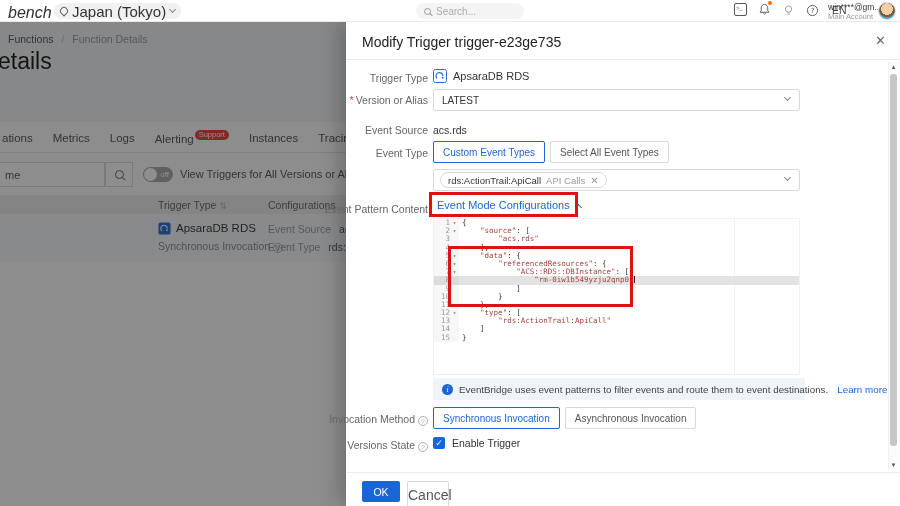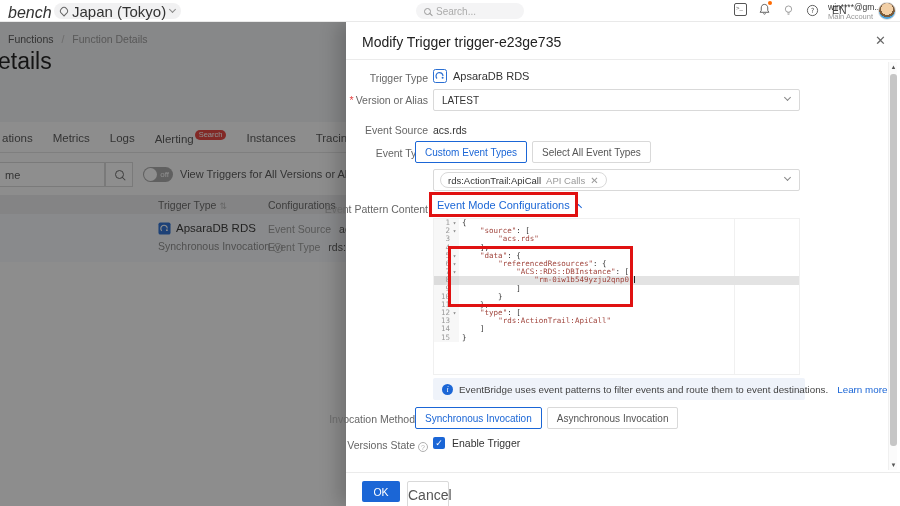--- a/index.html
+++ b/index.html
@@ -69,21 +69,21 @@
   .p-title { position:absolute; left:16px; top:12px; font-size:14px; color:#222; }
   .p-close { position:absolute; right:14px; top:11px; font-size:13px; color:#666; cursor:pointer; }
   .flabel { position:absolute; right:472px; white-space:nowrap; font-size:10.5px; color:#666; text-align:right; }
   .req { color:#e54545; margin-right:2px; }
   .fval { position:absolute; left:87px; font-size:11px; color:#333; }
   .selectbox { position:absolute; left:87px; width:367px; height:22px; border:1px solid #d9d9d9; border-radius:2px; background:#fff; cursor:pointer; }
   .selectbox .sval { position:absolute; left:8px; top:5px; font-size:10px; color:#333; }
   .selectbox .chev { position:absolute; right:9px; top:8px; }
   .btn { display:inline-flex; align-items:center; height:22px; padding:0 9px; border:1px solid #d9d9d9; border-radius:2px; background:#fff; font-size:10px; color:#555; cursor:pointer; white-space:nowrap; }
   .btn.active { border-color:var(--accent); color:var(--accent); }
-  .btnrow { position:absolute; left:69px; display:flex; gap:5px;border-radius:9px; }
+  .btnrow { position:absolute; left:87px; display:flex; gap:5px;border-radius:9px; }
   .tagpill { position:absolute; left:6px; top:2px; height:16px; border:1px solid #d9d9d9; border-radius:9px; display:flex; align-items:center; padding:0 7px; gap:5px; font-size:9.5px; }
   .tagpill .tn { color:#333; } .tagpill .td { color:#999; } .tagpill .tx { color:#999; cursor:pointer; font-size:10px; }
   .eplink { position:absolute; left:91px; font-size:11px; color:var(--accent); cursor:pointer; }
   .eplink .caret { display:inline-block; margin-left:6px; }
   .caret { width:5px; height:5px; border-right:1px solid var(--accent); border-bottom:1px solid var(--accent); display:inline-block; transform:rotate(-135deg); vertical-align:-1px; }
 
   
   #editor { position:absolute; left:87px; top:196px; width:367px; height:157px; background:#fff; border:1px solid #f0f0f0; overflow:hidden; font-family:"DejaVu Sans Mono", monospace; }
   .ruler { position:absolute; left:300px; top:0; width:1px; height:100%; background:#f0f0f0; }
   .code-line { position:relative; display:flex; height:8.2px; line-height:8.2px; font-size:7.5px; white-space:pre; }
@@ -170,21 +170,21 @@
       <span class="sep">/</span>
       <span class="c2">Function Details</span>
     </div>
     <div class="pgtitle">etails</div>
 
     <div class="card">
       <div class="tabs">
         <span class="tab">ations</span>
         <span class="tab">Metrics</span>
         <span class="tab">Logs</span>
-        <span class="tab"><span>Alerting</span><span class="badge">Search</span></span>
+        <span class="tab"><span>Alerting</span><span class="badge">Support</span></span>
         <span class="tab">Instances</span>
         <span class="tab">Tracing</span>
         <span class="tab">Auto Scaling</span>
         <span class="tab">Asynchron</span>
       </div>
       <div class="tabline"></div>
 
       <div class="srch-input">
         <span>me</span>
       </div>

